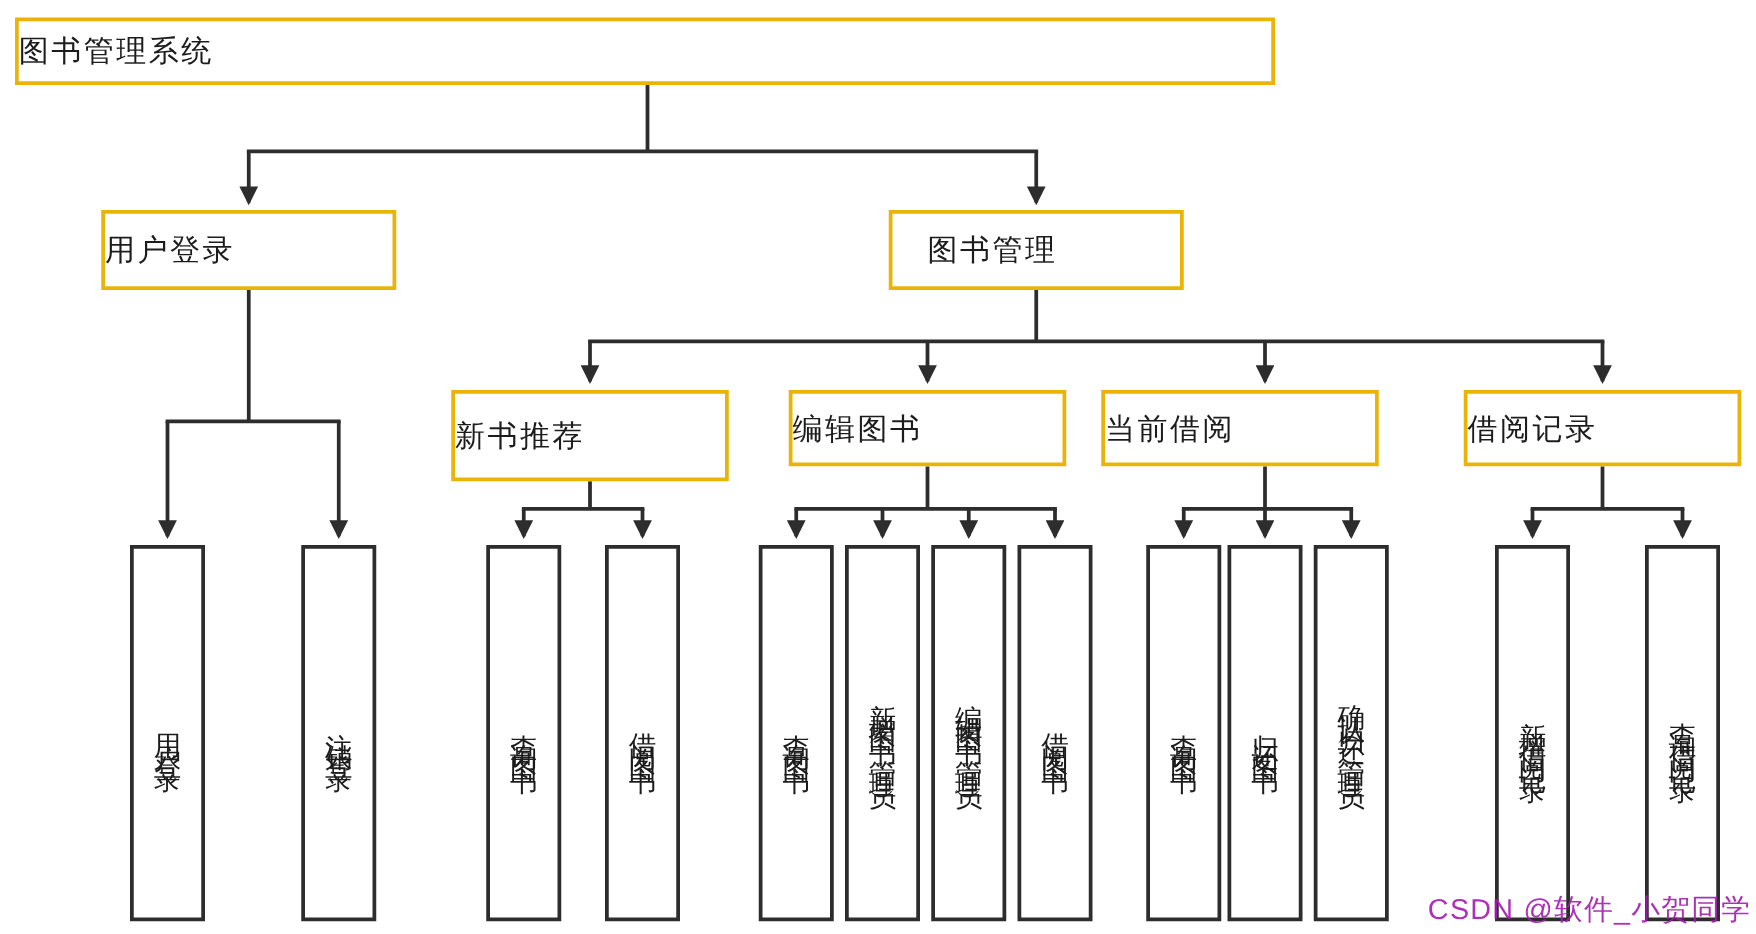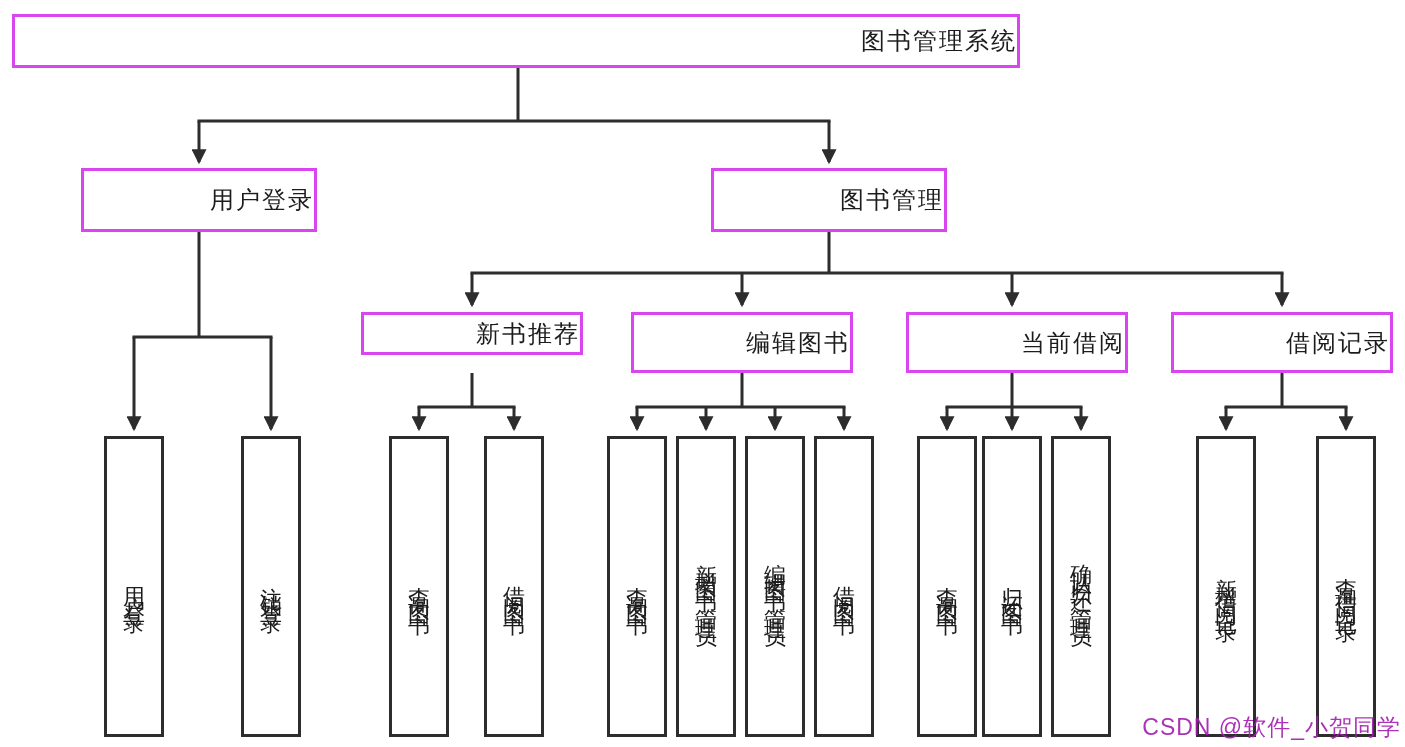--- a/index.html
+++ b/index.html
@@ -17,25 +17,25 @@
   }
   #wires {
     position: absolute;
     left: 0;
     top: 0;
     z-index: 0;
   }
   .hbox {
     position: absolute;
     box-sizing: border-box;
-    border: 3px solid #d946ef;
+    border: 3px solid #eab308;
     background: #ffffff;
     display: flex;
     align-items: center;
-    justify-content: flex-end;
+    justify-content: flex-start;
     z-index: 1;
   }
   .hbox span {
     font-size: 24px;
     letter-spacing: 2px;
     color: #1c1c1c;
     white-space: nowrap;
   }
   .vbox {
     position: absolute;
@@ -119,31 +119,31 @@
     </g>
   </svg>
 
   <div class="hbox" style="left:12px; top:14px; width:1008px; height:54px;">
     <span>图书管理系统</span>
   </div>
 
   <div class="hbox" style="left:81px; top:168px; width:236px; height:64px;">
     <span>用户登录</span>
   </div>
-  <div class="hbox" style="left:711px; top:168px; width:236px; height:64px;">
+  <div class="hbox" style="left:711px; top:168px; width:236px; height:64px;padding-left:28px;">
     <span>图书管理</span>
   </div>
 
-  <div class="hbox" style="left:361px; top:312px; width:222px; height:43px;">
+  <div class="hbox" style="left:361px; top:312px; width:222px; height:73px;">
     <span>新书推荐</span>
   </div>
   <div class="hbox" style="left:631px; top:312px; width:222px; height:61px;">
     <span>编辑图书</span>
   </div>
-  <div class="hbox" style="left:906px; top:312px; width:222px; height:61px;">
+  <div class="hbox" style="left:881px; top:312px; width:222px; height:61px;">
     <span>当前借阅</span>
   </div>
   <div class="hbox" style="left:1171px; top:312px; width:222px; height:61px;">
     <span>借阅记录</span>
   </div>
 
   <div class="vbox" style="left:104px;">
     <span>用户登录</span>
   </div>
   <div class="vbox" style="left:241px;">

